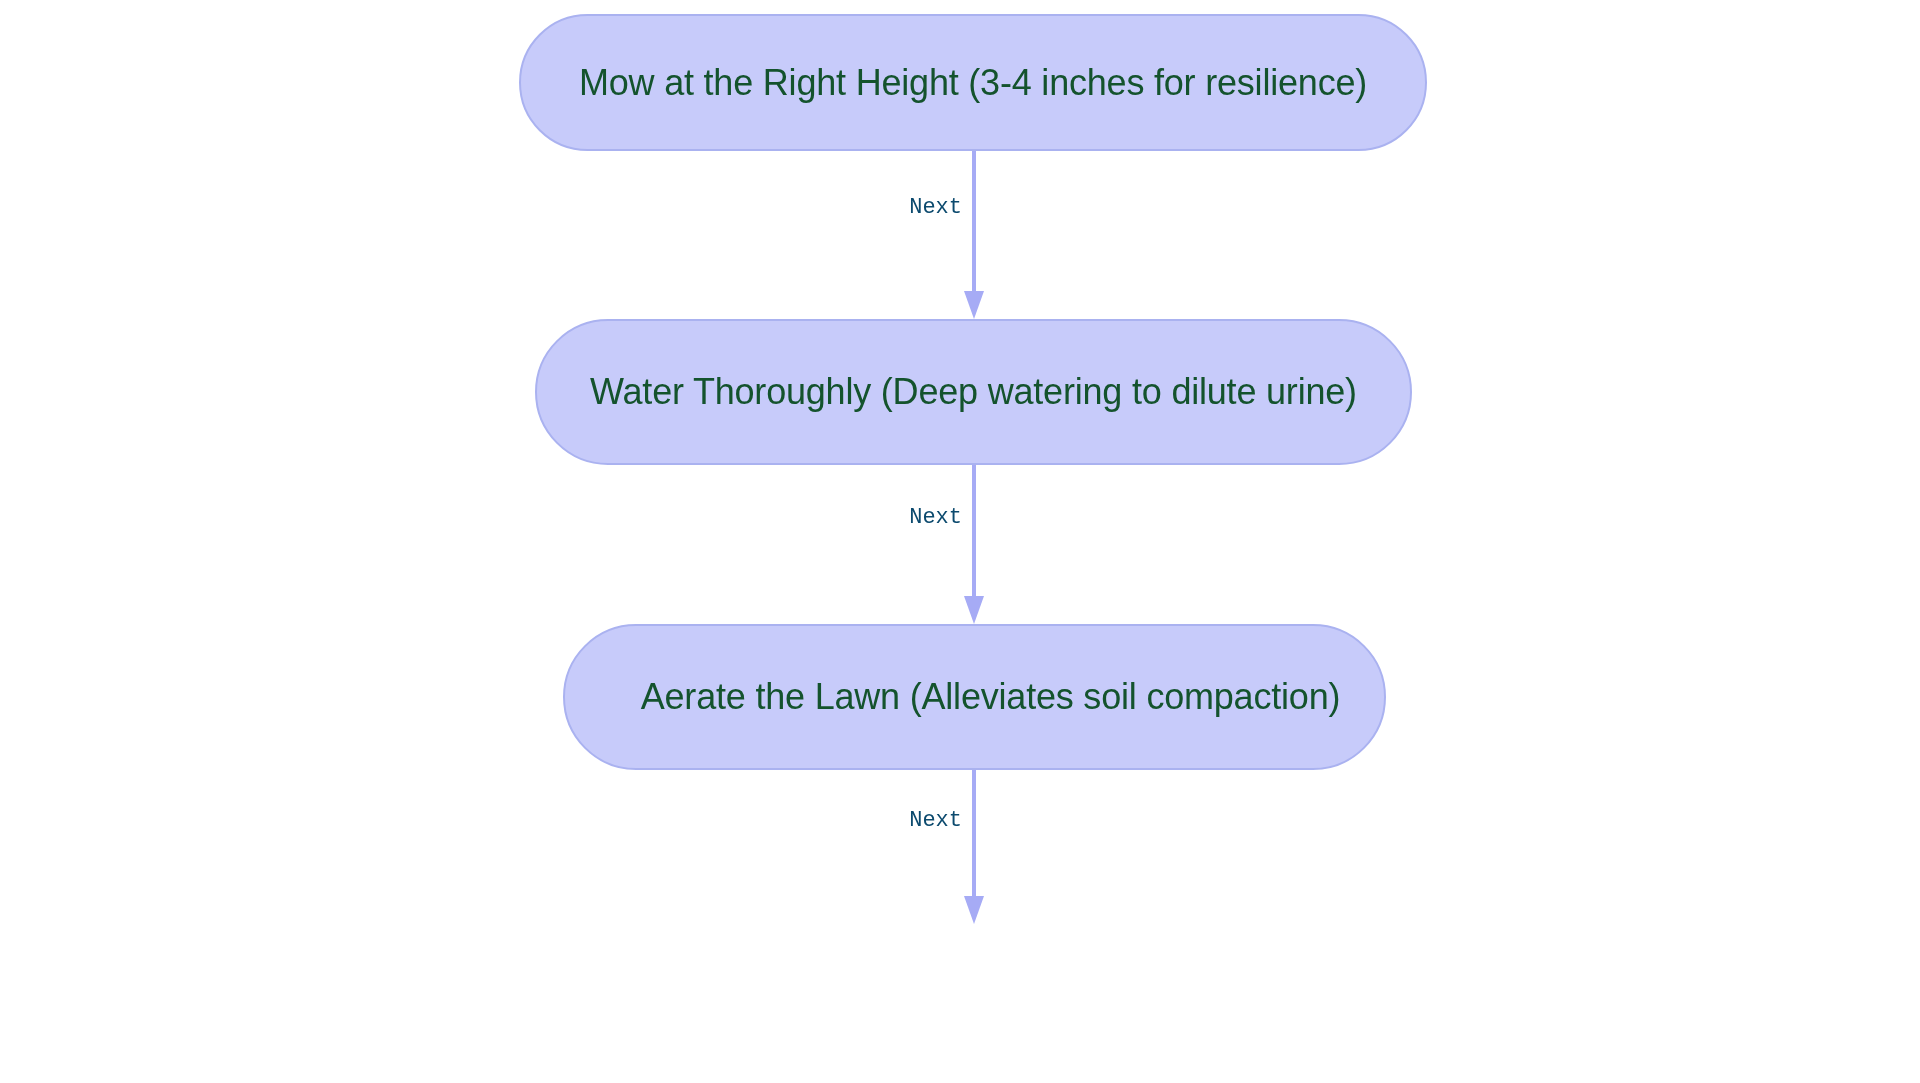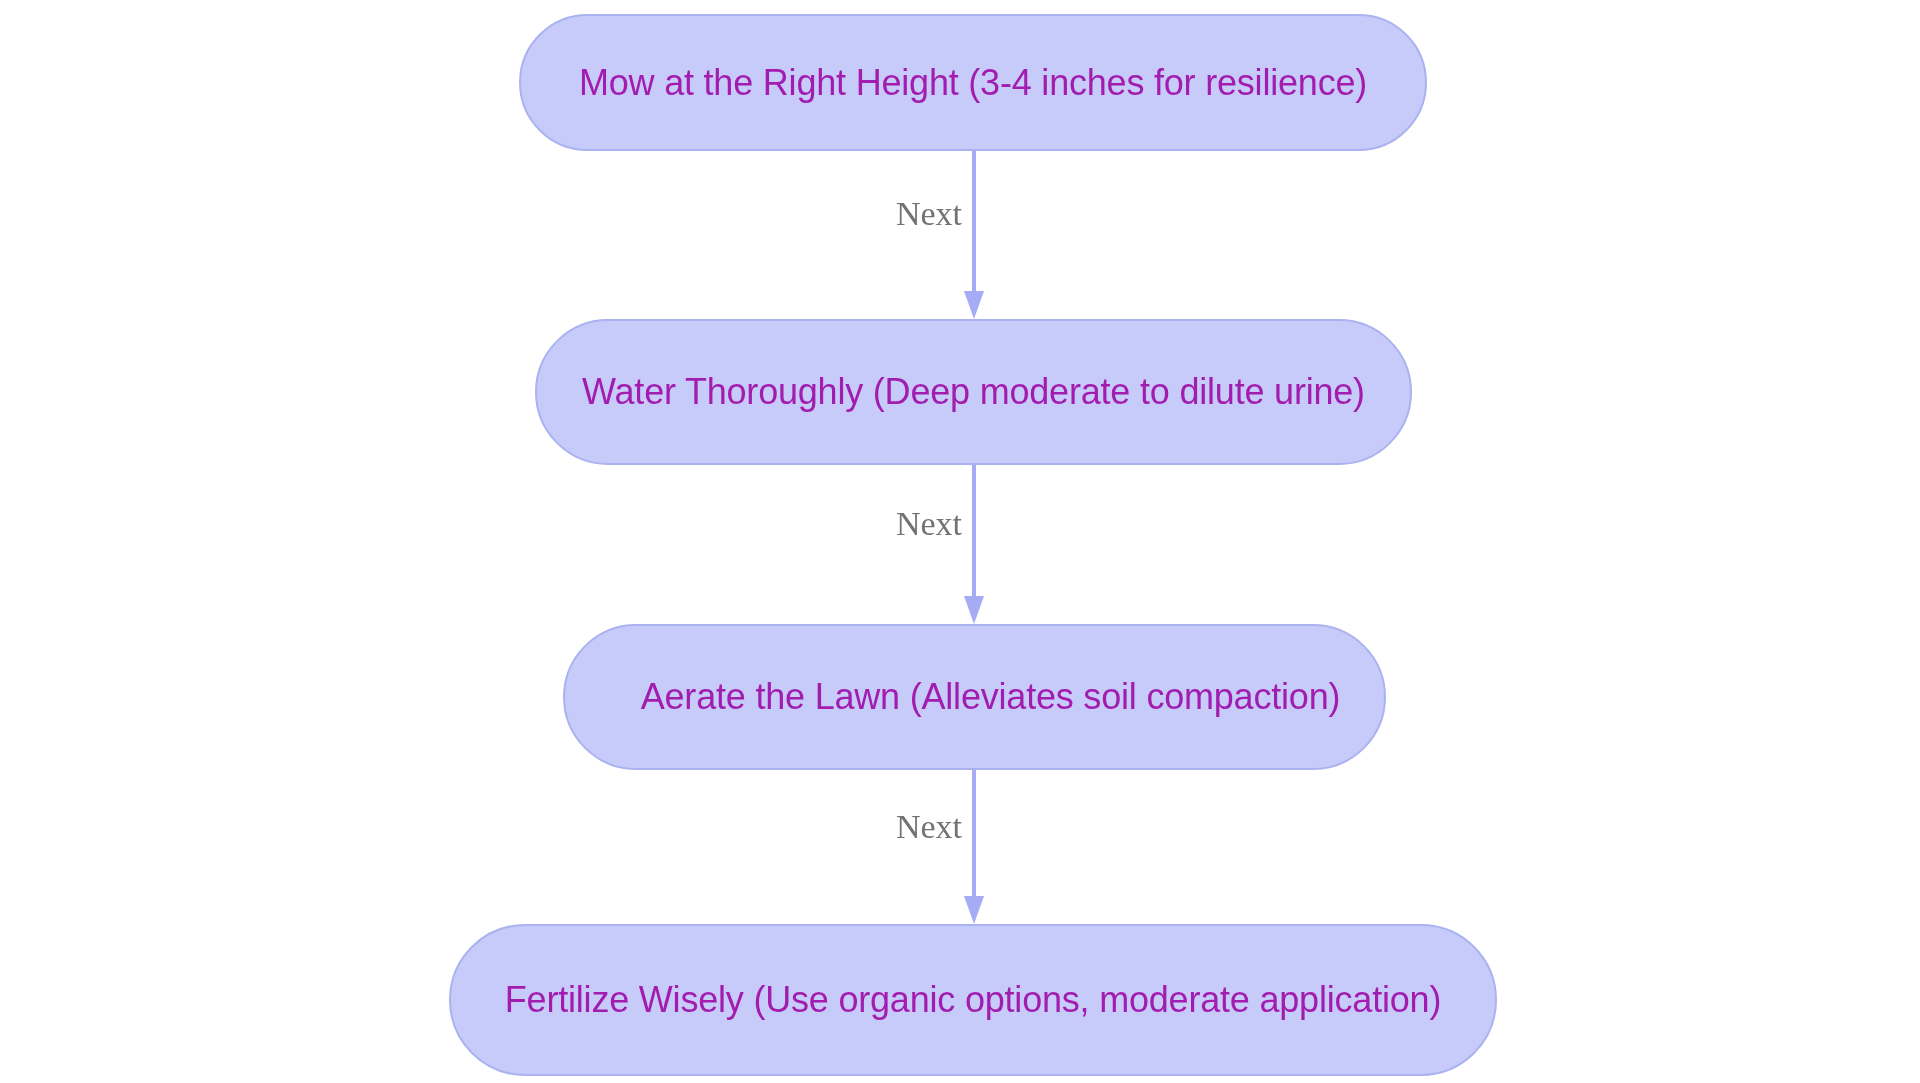--- a/index.html
+++ b/index.html
@@ -29,21 +29,21 @@
     display: flex;
     align-items: center;
     justify-content: center;
     background: #c7cbfa;
     border: 2px solid #aab2f0;
     border-radius: 999px;
     z-index: 2;
   }
   .node-label {
     font-family: "Liberation Sans", sans-serif;
-    color: #a21caf;
+    color: #14532d;
     white-space: nowrap;
     letter-spacing: -0.2px;
     line-height: 1.1;
   }
 
   #node-1 { left: 519px;  top: 14px;   width: 908px;  height: 137px; }
   #node-2 { left: 535px;  top: 319px;  width: 877px;  height: 146px; }
   #node-3 { left: 563px;  top: 624px;  width: 823px;  height: 146px; }
   #node-4 { left: 449px;  top: 924px;  width: 1048px; height: 152px; }
 
@@ -56,23 +56,23 @@
   .edge {
     position: absolute;
     z-index: 1;
   }
   .edge-svg {
     display: block;
     overflow: visible;
   }
   .edge-label {
     position: absolute;
-    font-family: Liberation Serif, serif;
-    font-size: 34px;
-    color: #737373;
+    font-family: Liberation Mono, monospace;
+    font-size: 22px;
+    color: #0c4a6e;
     white-space: nowrap;
     text-align: right;
     line-height: 1;
     background: #ffffff;
     padding: 2px 6px 2px 2px;
   }
 
   
   #edge-1 { left: 964px; top: 151px; width: 20px; height: 168px; }
   #edge-1 .edge-label { right: 16px; top: 44px; }
@@ -96,21 +96,21 @@
 
   <div class="edge" id="edge-1">
     <svg class="edge-svg" width="20" height="168" viewBox="0 0 20 168">
       <line x1="10" y1="0" x2="10" y2="148" stroke="#a6abf5" stroke-width="4"></line>
       <polygon points="10,168 0,140 20,140" fill="#a6abf5"></polygon>
     </svg>
     <span class="edge-label">Next</span>
   </div>
 
   <div class="node" id="node-2">
-    <span class="node-label">Water Thoroughly (Deep moderate to dilute urine)</span>
+    <span class="node-label">Water Thoroughly (Deep watering to dilute urine)</span>
   </div>
 
   <div class="edge" id="edge-2">
     <svg class="edge-svg" width="20" height="159" viewBox="0 0 20 159">
       <line x1="10" y1="0" x2="10" y2="139" stroke="#a6abf5" stroke-width="4"></line>
       <polygon points="10,159 0,131 20,131" fill="#a6abf5"></polygon>
     </svg>
     <span class="edge-label">Next</span>
   </div>
 
@@ -119,17 +119,14 @@
   </div>
 
   <div class="edge" id="edge-3">
     <svg class="edge-svg" width="20" height="154" viewBox="0 0 20 154">
       <line x1="10" y1="0" x2="10" y2="134" stroke="#a6abf5" stroke-width="4"></line>
       <polygon points="10,154 0,126 20,126" fill="#a6abf5"></polygon>
     </svg>
     <span class="edge-label">Next</span>
   </div>
 
-  <div class="node" id="node-4">
-    <span class="node-label">Fertilize Wisely (Use organic options, moderate application)</span>
-  </div>
 
 </div>
 
 </body></html>

